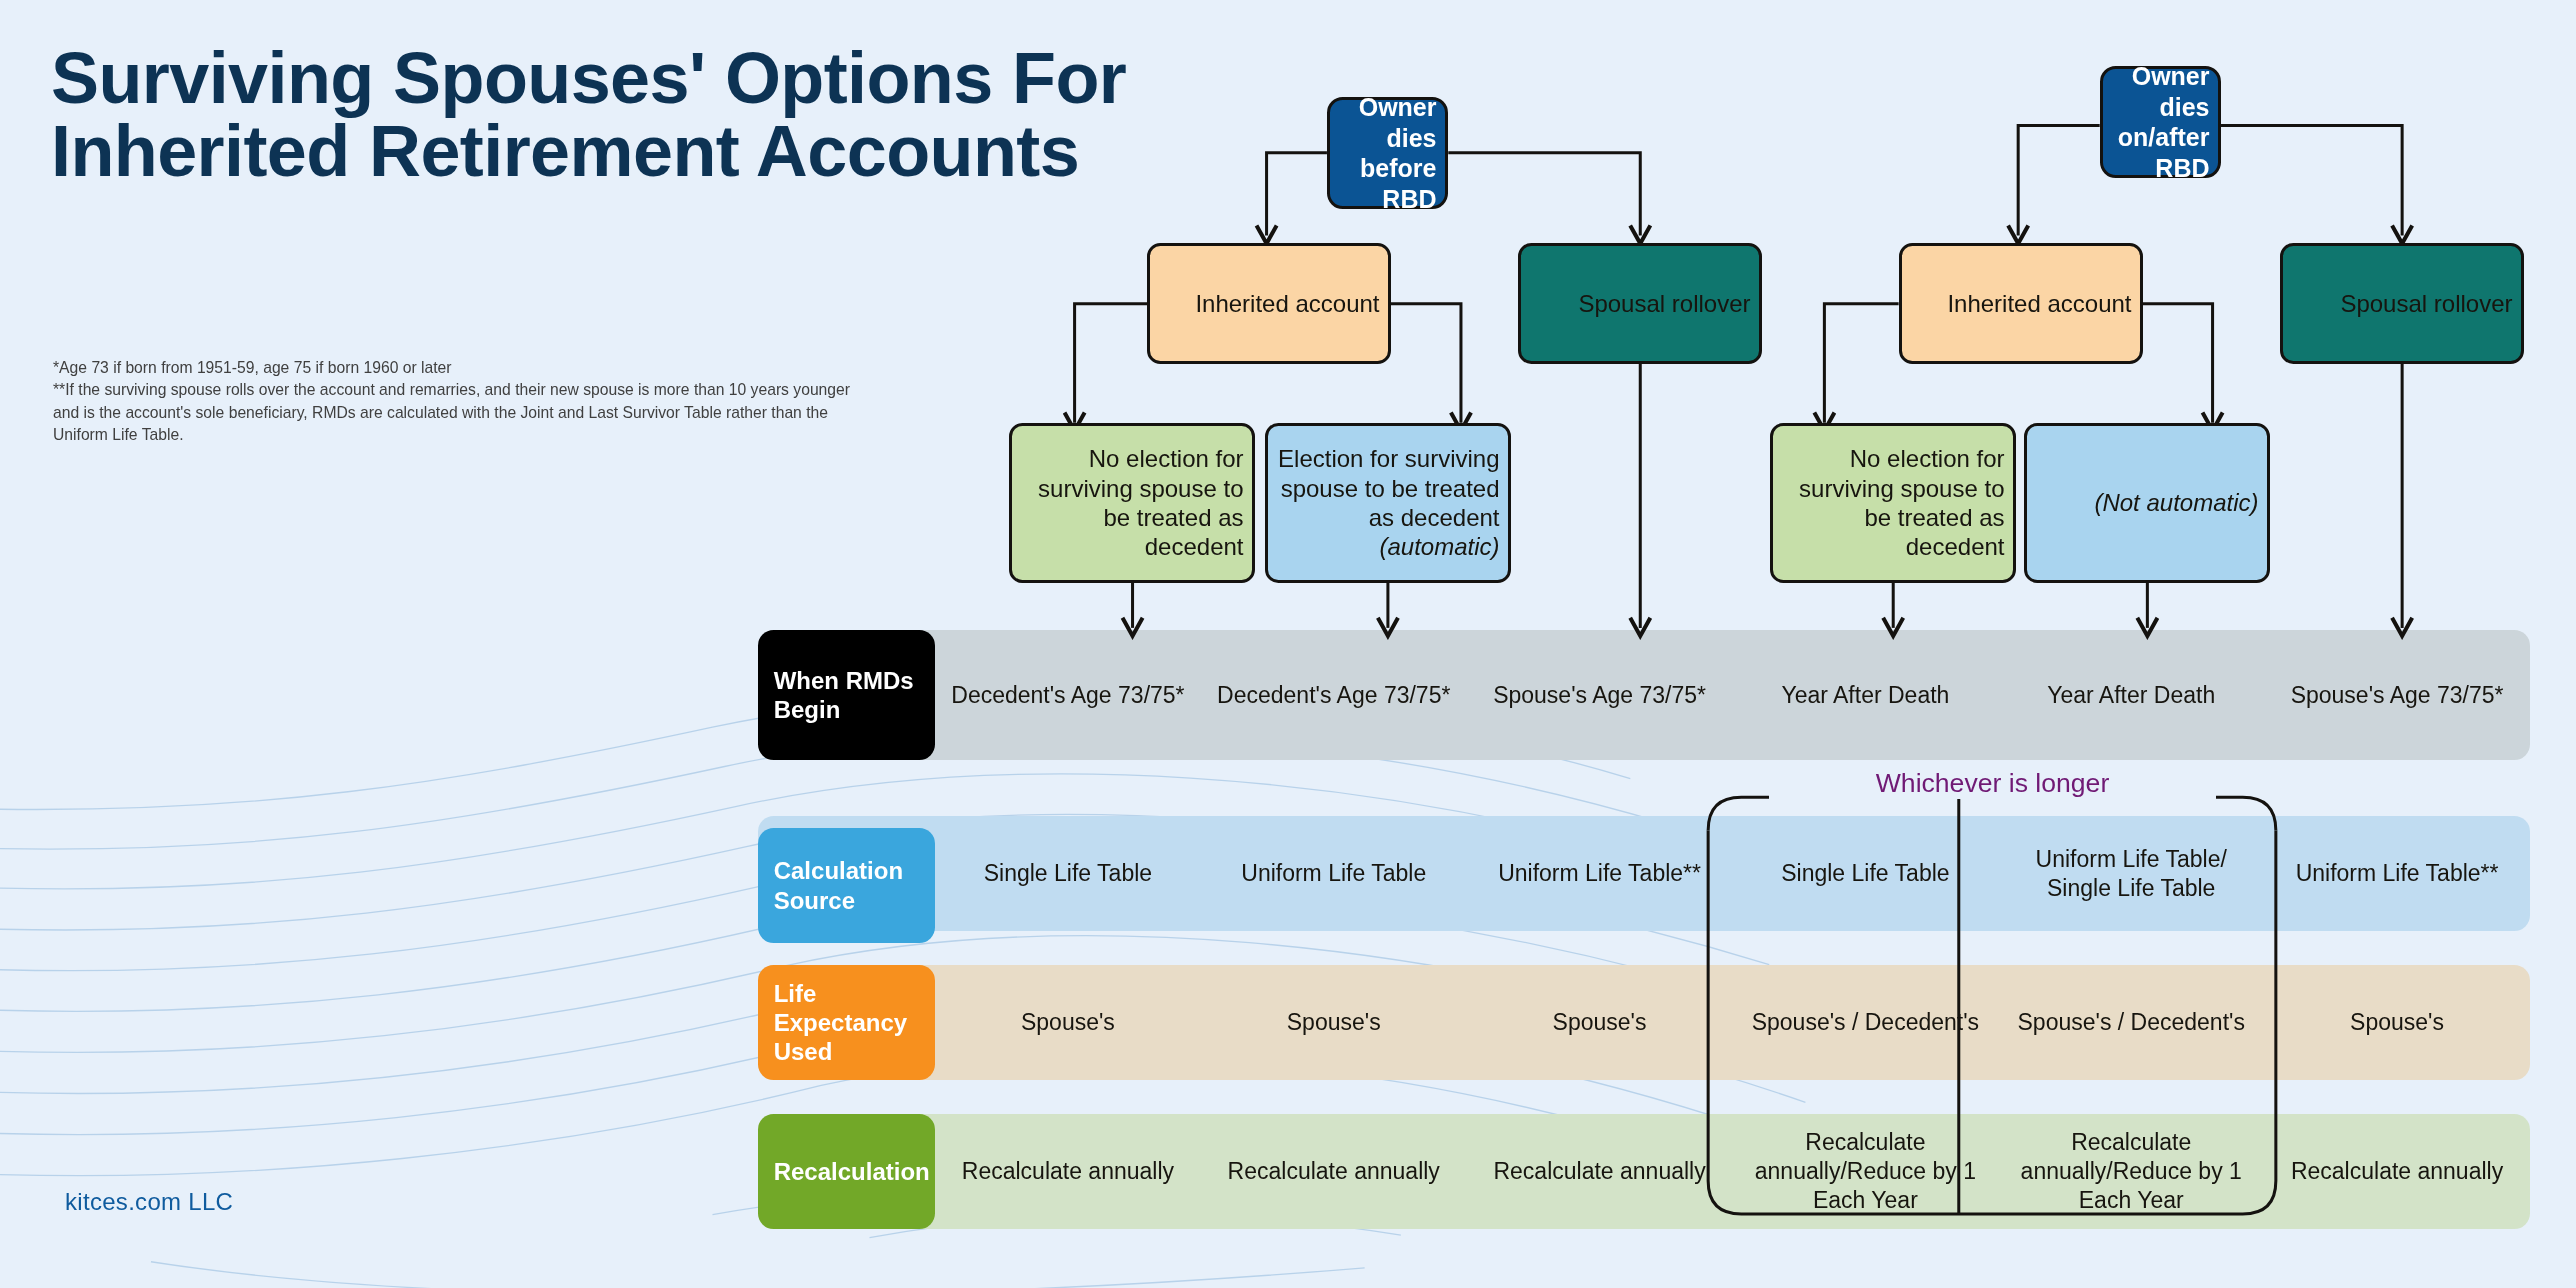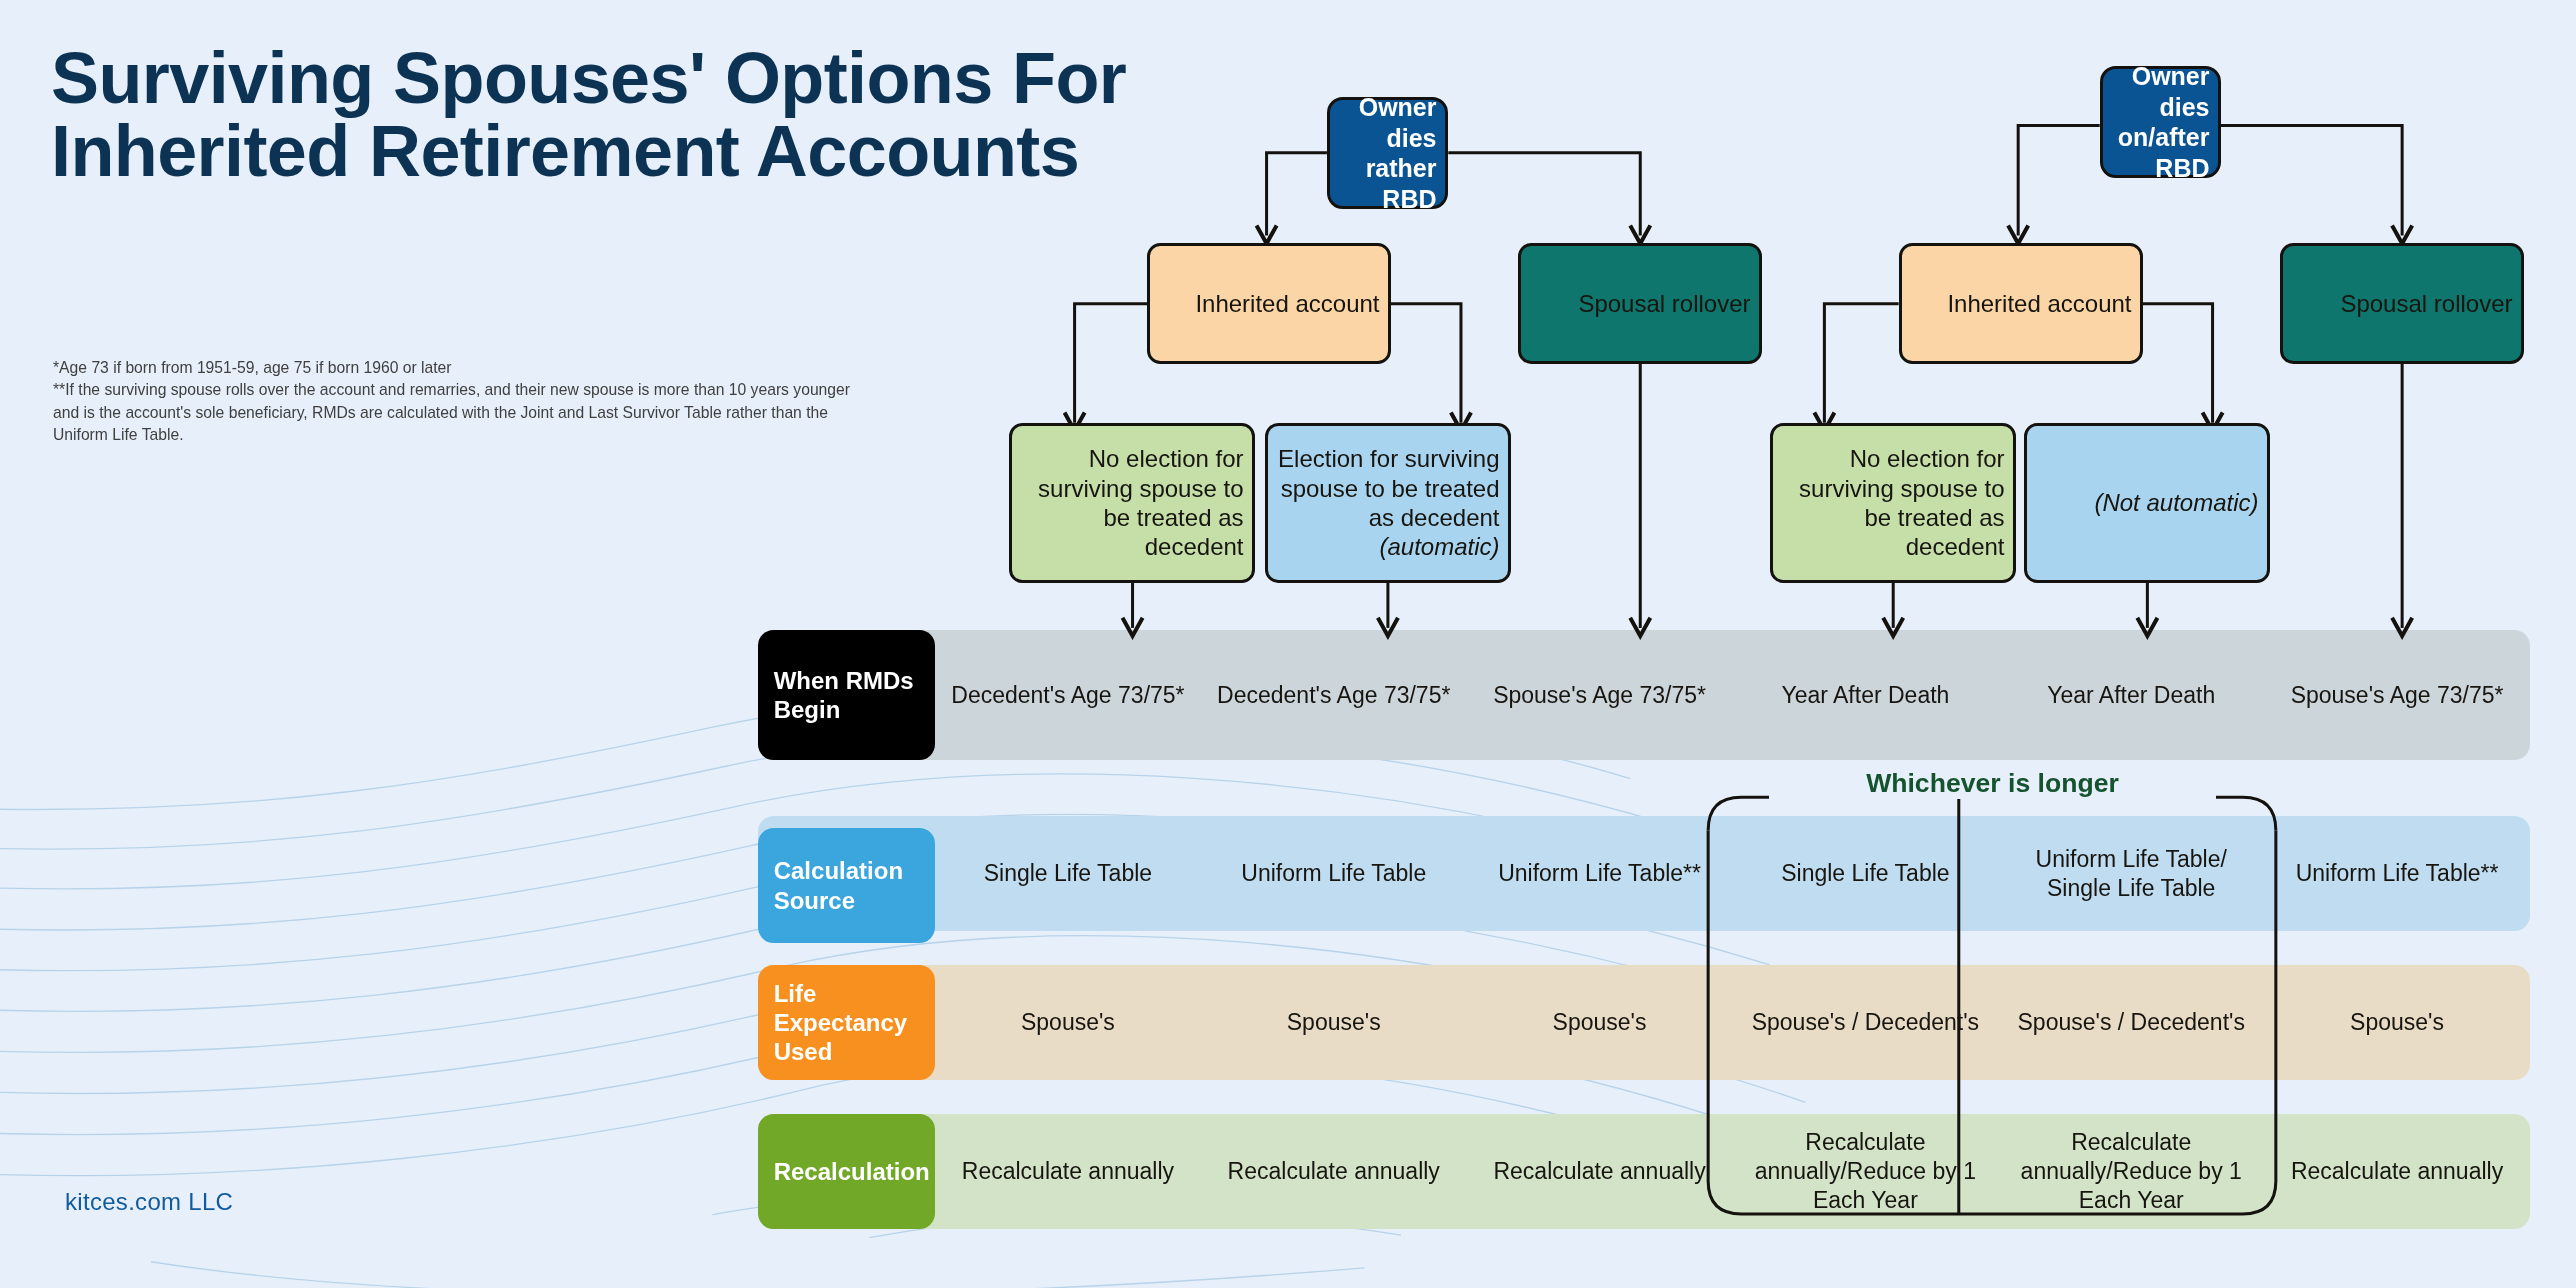--- a/index.html
+++ b/index.html
@@ -71,21 +71,21 @@
   .lab-calc   { background:#3aa6dd;margin-top:12px; }
   .band-life  { background:#e8dcc7; }
   .lab-life   { background:#f7901e; }
   .band-recal { background:#d3e3c8; }
   .lab-recal  { background:#72a828; }
 
   
   #bracket { position:absolute; left:1702px; top:758px; width:580px; height:459px; z-index:5; pointer-events:none; }
   .bracket-label {
     position:absolute; left:1769px; top:768px; width:447px; text-align:center;
-    font-size:26.6px; font-weight:700; color:#14532d; z-index:6;
+    font-size:26.6px; font-weight:400; color:#701a75; z-index:6;
     background:#e7f0fa; padding:0 6px;
   }
 </style>
 </head>
 <body>
 
 <div id="canvas">
 
   <svg id="bg-waves" viewBox="0 0 3400 1000" preserveAspectRatio="none">
     <g fill="none" stroke="#b8d2ea" stroke-width="2.2">
@@ -136,21 +136,21 @@
       <path d="M2299,965 L2299,1040"></path>
       <path d="M3136,965 L3136,1040"></path>
       <path d="M3557,965 L3557,1040"></path>
 
       <path d="M2717,588 L2717,1040"></path>
       <path d="M3979,588 L3979,1040"></path>
     </g>
   </svg>
 
   <div class="node lvl1" style="left:1327px; top:97px; width:121px; height:112px;">
-    <div class="txt">Owner dies rather RBD</div>
+    <div class="txt">Owner dies before RBD</div>
   </div>
   <div class="node lvl1" style="left:2100px; top:66px; width:121px; height:112px;">
     <div class="txt">Owner dies on/after RBD</div>
   </div>
 
   <div class="node inherited" style="left:1147px; top:243px; width:244px; height:121px;">
     <div class="txt">Inherited account</div>
   </div>
   <div class="node rollover" style="left:1518px; top:243px; width:244px; height:121px;">
     <div class="txt">Spousal rollover</div>

